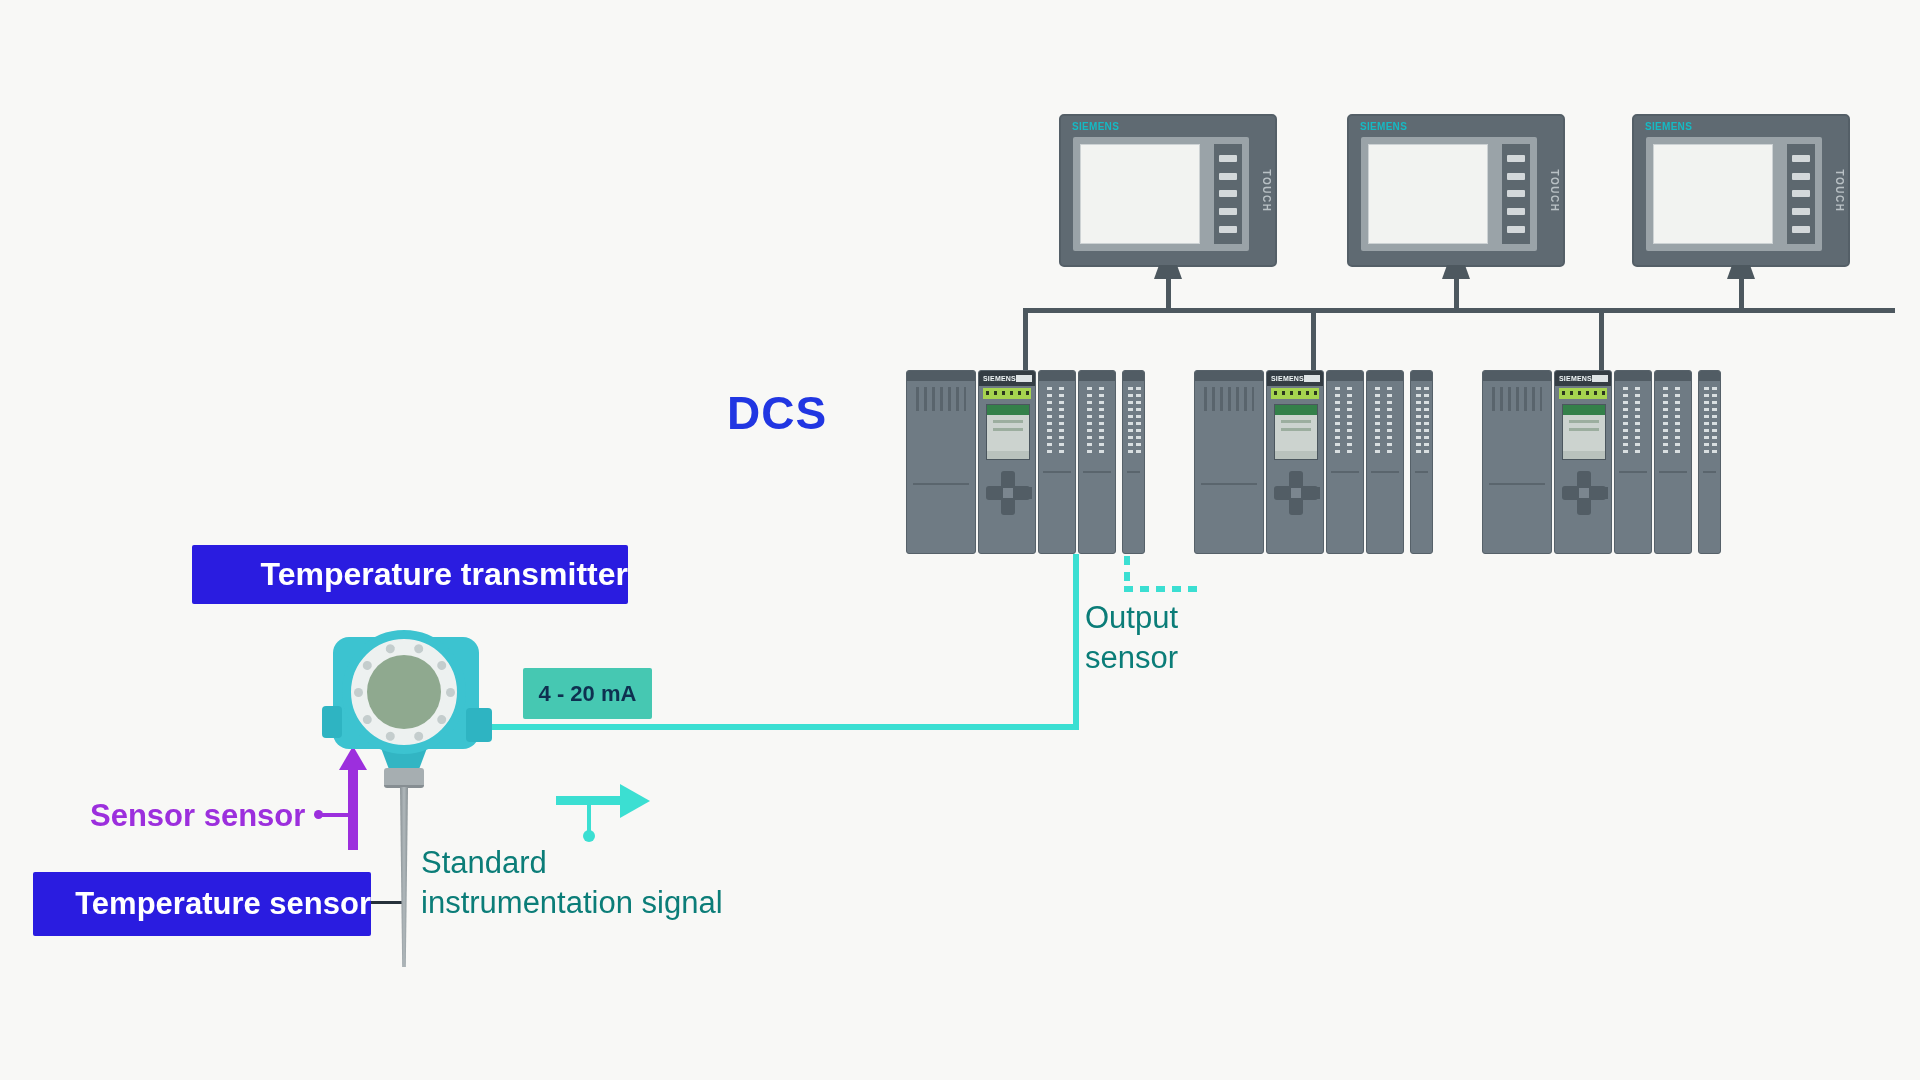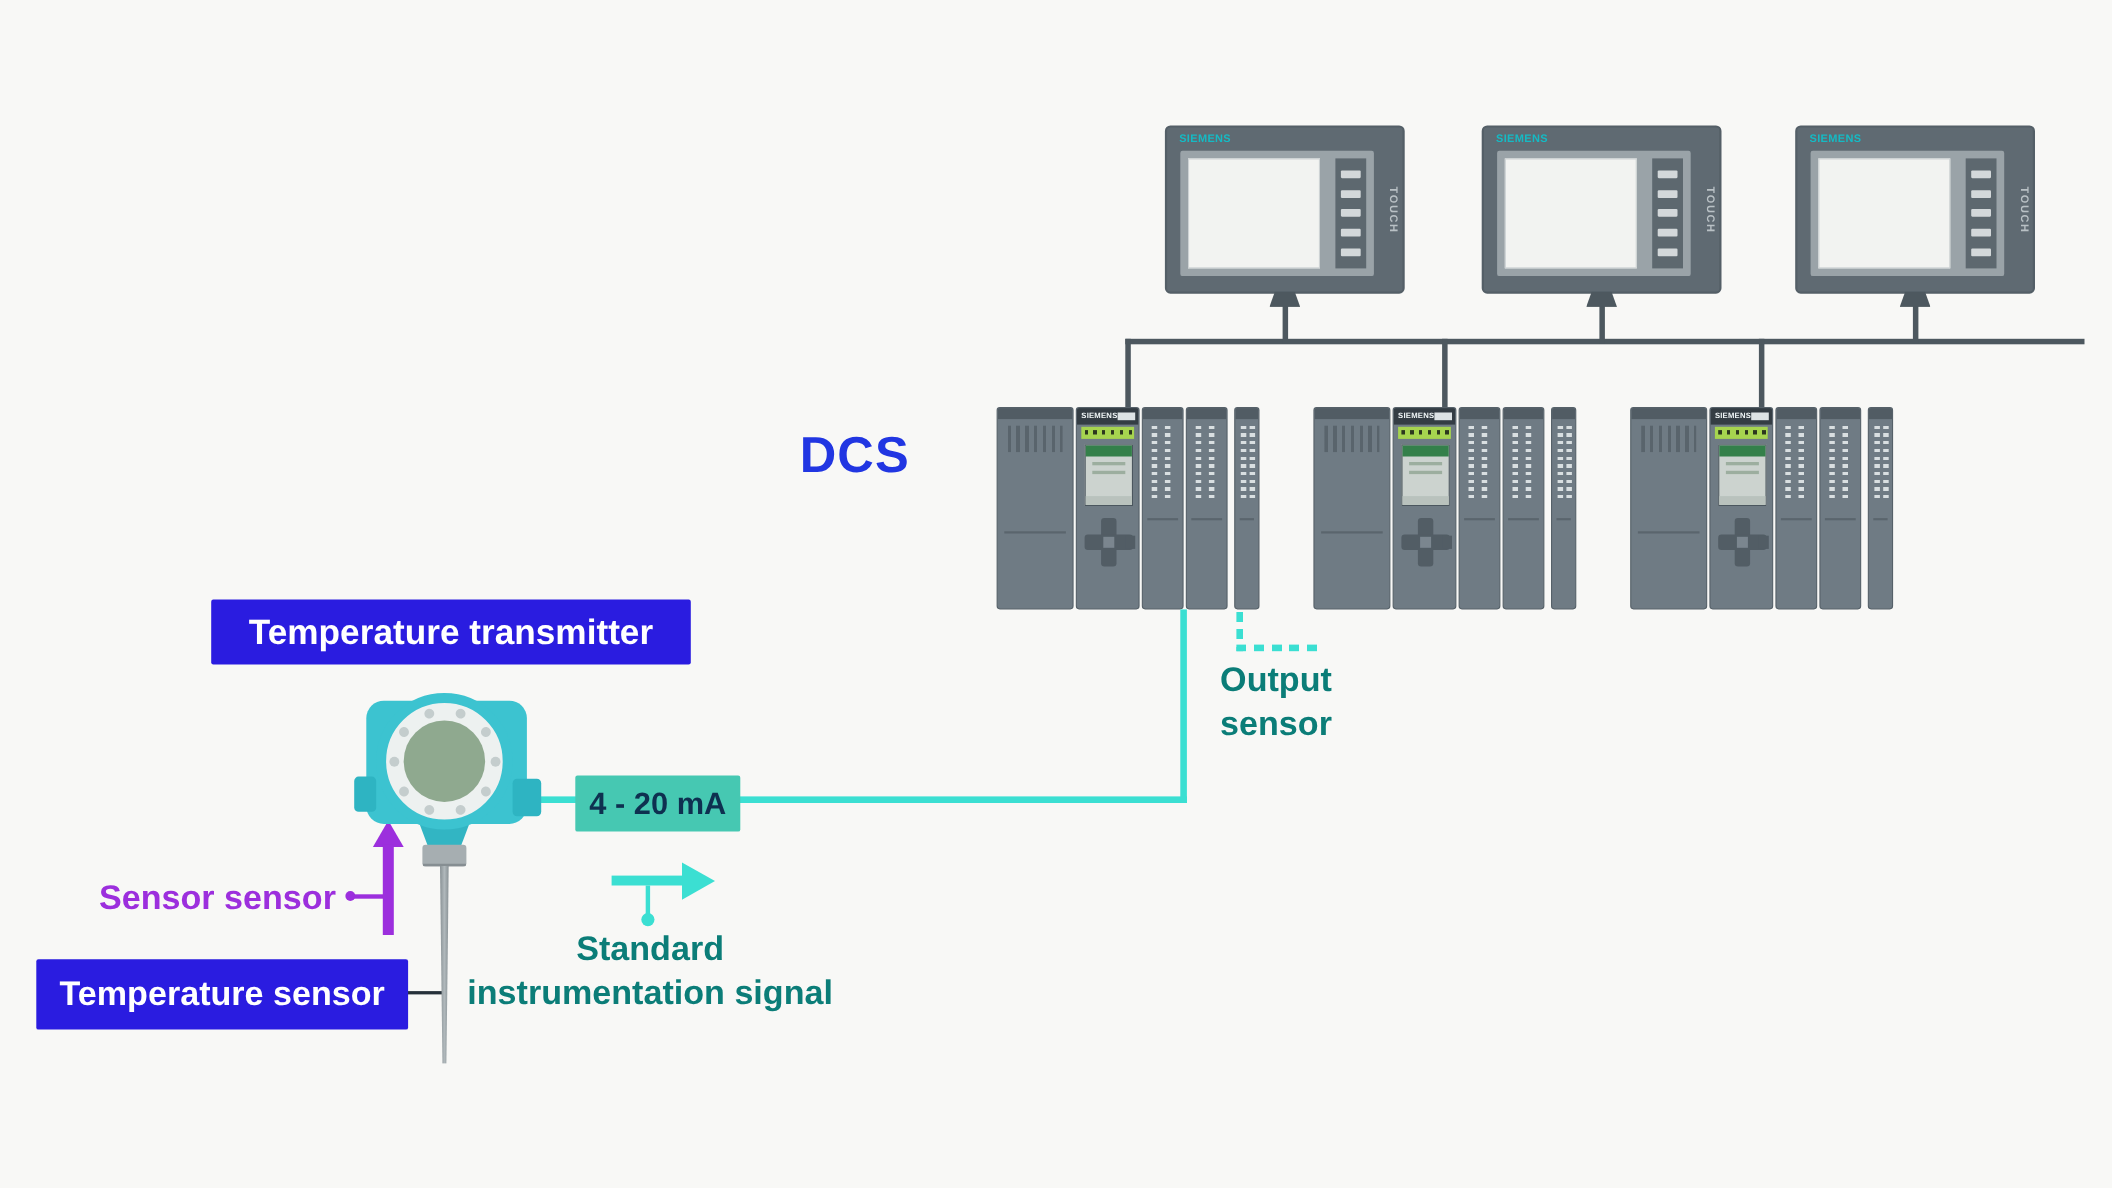--- a/index.html
+++ b/index.html
@@ -55,26 +55,26 @@
   .tx-body{position:absolute;left:333px;top:637px;width:146px;height:112px;background:#3cc3d0;border-radius:16px;z-index:2}
   .tx-ear{position:absolute;background:#2eb4c2;border-radius:4px;z-index:2}
   .tx-ring{position:absolute;left:342px;top:630px;width:124px;height:124px;border-radius:50%;background:#edf1f0;border:9px solid #3cc3d0;z-index:3}
   .tx-dot{position:absolute;left:404px;top:692px;width:9px;height:9px;margin:-4.5px 0 0 -4.5px;border-radius:50%;background:#c4cdcd;z-index:4;transform:rotate(var(--a)) translate(46px)}
   .tx-core{position:absolute;left:367px;top:655px;width:74px;height:74px;border-radius:50%;background:#8fa98f;z-index:4}
   .tx-neck{position:absolute;left:381px;top:748px;width:46px;height:22px;background:#32b5c3;clip-path:polygon(0 0,100% 0,82% 100%,18% 100%);z-index:2}
   .tx-nut{position:absolute;left:384px;top:768px;width:40px;height:20px;background:#a6aeb1;border-radius:3px;border-bottom:3px solid #868e92;z-index:2}
   .tx-probe{position:absolute;left:399px;top:787px;width:10px;height:180px;background:linear-gradient(to right,#7e878b,#b0b8bb,#7e878b);clip-path:polygon(10% 0,90% 0,68% 100%,32% 100%);z-index:2}
 
   
-  .bluebox{position:absolute;background:#2a1ce0;color:#ffffff;font-weight:bold;text-align:center;border-radius:2px;z-index:6}
+  .bluebox{position:absolute;background:#2a1ce0;color:#ffffff;font-weight:bold;text-align:right;border-radius:2px;z-index:6}
   .box-tt{left:192px;top:545px;width:436px;height:59px;font-size:32px;line-height:59px}
   .box-ts{left:33px;top:872px;width:338px;height:64px;font-size:31px;line-height:64px}
   .dcs{position:absolute;left:727px;top:386px;font-size:46px;font-weight:800;color:#2136e2;letter-spacing:1px}
-  .range-box{position:absolute;left:523px;top:705px;width:150px;height:51px;background:#46c8b2;color:#0e3050;font-size:28px;font-weight:bold;text-align:center;line-height:51px;border-radius:2px;z-index:5}
-  .tealtext{position:absolute;color:#0b7d78;font-weight:bold;font-size:31px;line-height:40px;text-align:center}
+  .range-box{position:absolute;left:523px;top:668px;width:129px;height:51px;background:#46c8b2;color:#0e3050;font-size:22px;font-weight:bold;text-align:center;line-height:51px;border-radius:2px;z-index:5}
+  .tealtext{position:absolute;color:#0b7d78;font-weight:normal;font-size:31px;line-height:40px;text-align:left}
   .purpletext{position:absolute;color:#9c2fdd;font-weight:bold;font-size:31px}
   .logo{position:absolute;left:1451px;top:882px;font-size:54px;font-weight:800;color:#c9c9c9;letter-spacing:4px}
 
   
   .p-head{position:absolute;left:339px;top:746px;width:0;height:0;border-left:14px solid transparent;border-right:14px solid transparent;border-bottom:24px solid #9c2fdd}
   .p-shaft{position:absolute;left:348px;top:768px;width:10px;height:82px;background:#9c2fdd}
   .p-dot{position:absolute;left:314px;top:810px;width:9px;height:9px;border-radius:50%;background:#9c2fdd}
   .p-link{position:absolute;left:320px;top:813px;width:32px;height:4px;background:#9c2fdd}
 
   

